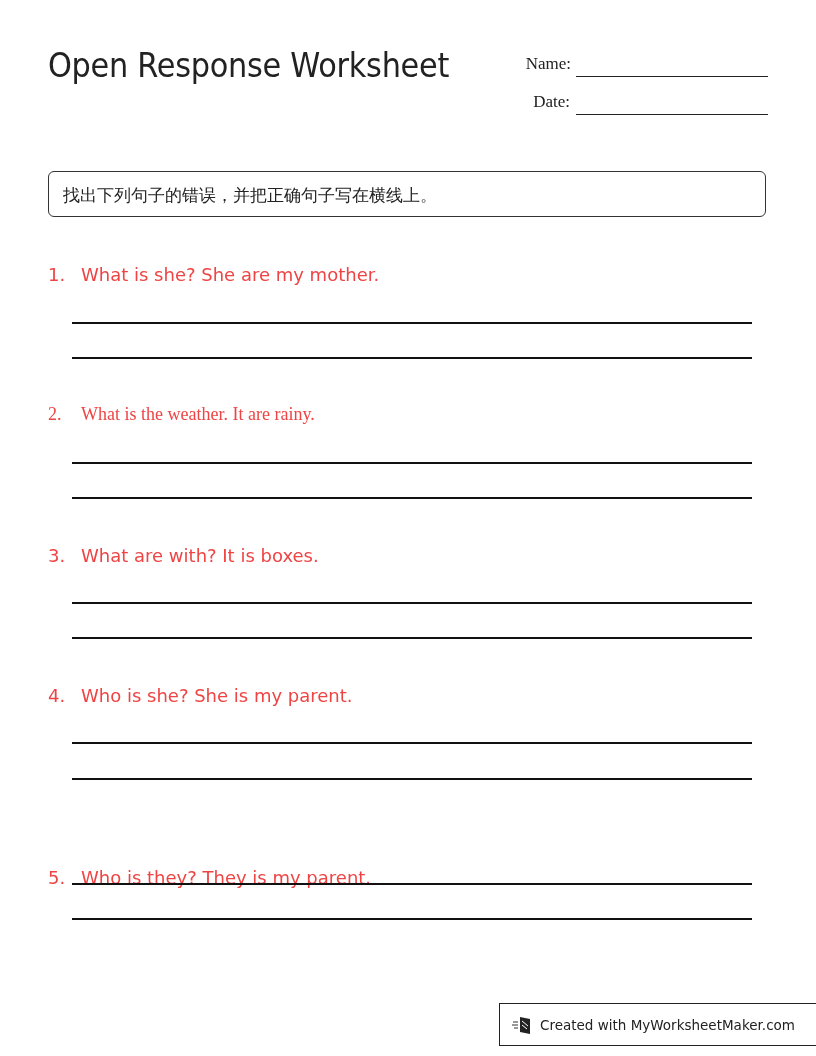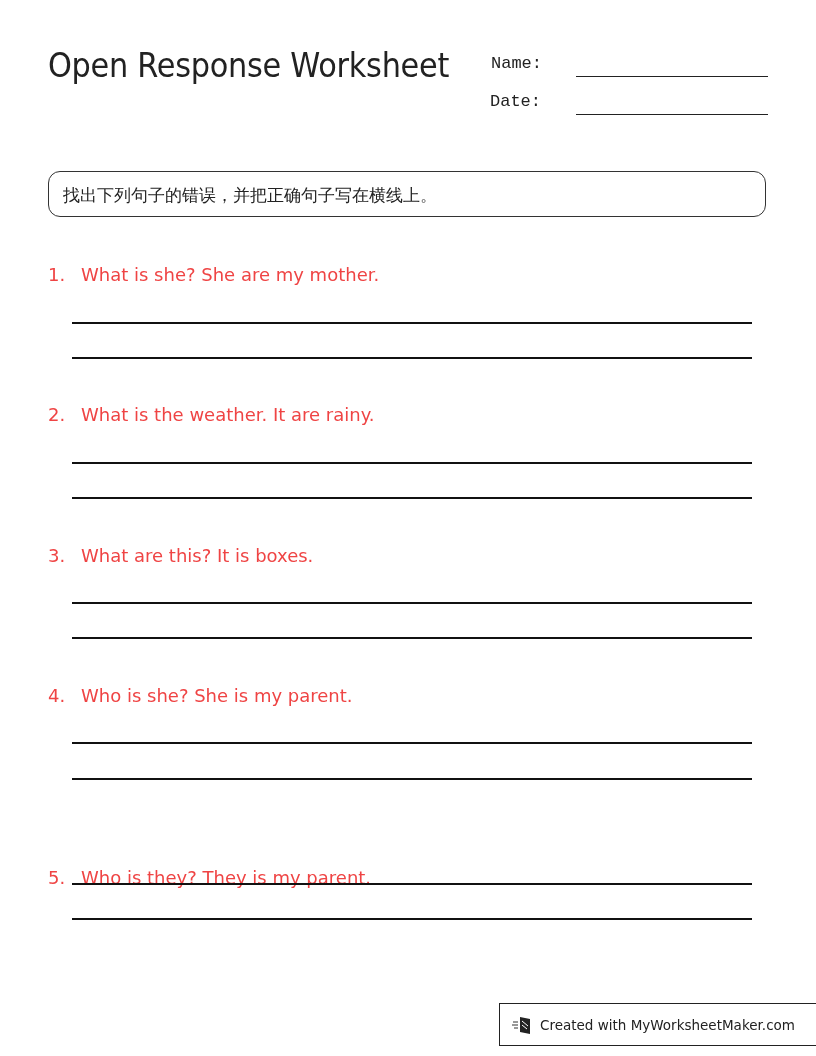--- a/index.html
+++ b/index.html
@@ -1,21 +1,21 @@
 <!DOCTYPE html>
 <html><head>
 <meta charset="utf-8">
 <style>
   html, body { margin: 0; padding: 0; background: #fff; }
   body { width: 816px; height: 1056px; position: relative; overflow: hidden; font-family: "DejaVu Sans", sans-serif; color: #222; }
   .title { position: absolute; left: 48px; top: 46px; font-size: 33px; font-weight: 400; letter-spacing: -0.3px; color: #222; font-family: "DejaVu Sans", sans-serif; transform: scaleX(0.92); transform-origin: left; }
   .field { position: absolute; font-family: "Liberation Serif", serif; font-size: 17px; color: #222; }
-  .field-label { position: absolute; width: 80px; font-family: Liberation Mono, monospace; }
+  .field-label { position: absolute; text-align: right; width: 80px; }
   .field-line { position: absolute; height: 0; border-bottom: 1px solid #222; width: 192px; }
-  .instr { position: absolute; left: 48px; top: 171px; width: 718px; height: 46px; border: 1px solid #333; border-radius: 12px; box-sizing: border-box; }
+  .instr { position: absolute; left: 48px; top: 171px; width: 718px; height: 46px; border: 1px solid #333; border-radius: 6px; box-sizing: border-box; }
   .instr span { position: absolute; left: 14px; top: 12px; font-size: 17px; color: #222; }
   .q { position: absolute; left: 48px; font-size: 18px; color: #ef4444; }
   .q .num { display: inline-block; width: 33px; }
   .ans-line { position: absolute; left: 72px; width: 680px; height: 0; border-top: 2px solid #111; }
   .footer { position: absolute; left: 499px; top: 1003px; width: 366px; height: 43px; border: 1px solid #222; box-sizing: border-box; display: flex; align-items: center; }
   .footer .logo { margin-left: 12px; width: 22px; height: 22px; }
   .footer .txt { margin-left: 6px; font-size: 13.5px; color: #222; }
 </style>
 </head>
 <body>
@@ -34,28 +34,28 @@
 <div class="instr">
   <span>找出下列句子的错误，并把正确句子写在横线上。</span>
 </div>
 
 <div class="q" style="top:264px;">
   <span class="num">1.</span><span>What is she? She are my mother.</span>
 </div>
 <div class="ans-line" style="top:322px;"></div>
 <div class="ans-line" style="top:357px;"></div>
 
-<div class="q" style="top:404px;">
+<div class="q" style="top:404px;font-family:Liberation Serif, serif;">
   <span class="num">2.</span><span>What is the weather. It are rainy.</span>
 </div>
 <div class="ans-line" style="top:462px;"></div>
 <div class="ans-line" style="top:497px;"></div>
 
 <div class="q" style="top:545px;">
-  <span class="num">3.</span><span>What are this? It is boxes.</span>
+  <span class="num">3.</span><span>What are with? It is boxes.</span>
 </div>
 <div class="ans-line" style="top:602px;"></div>
 <div class="ans-line" style="top:637px;"></div>
 
 <div class="q" style="top:685px;">
   <span class="num">4.</span><span>Who is she? She is my parent.</span>
 </div>
 <div class="ans-line" style="top:742px;"></div>
 <div class="ans-line" style="top:778px;"></div>
 

